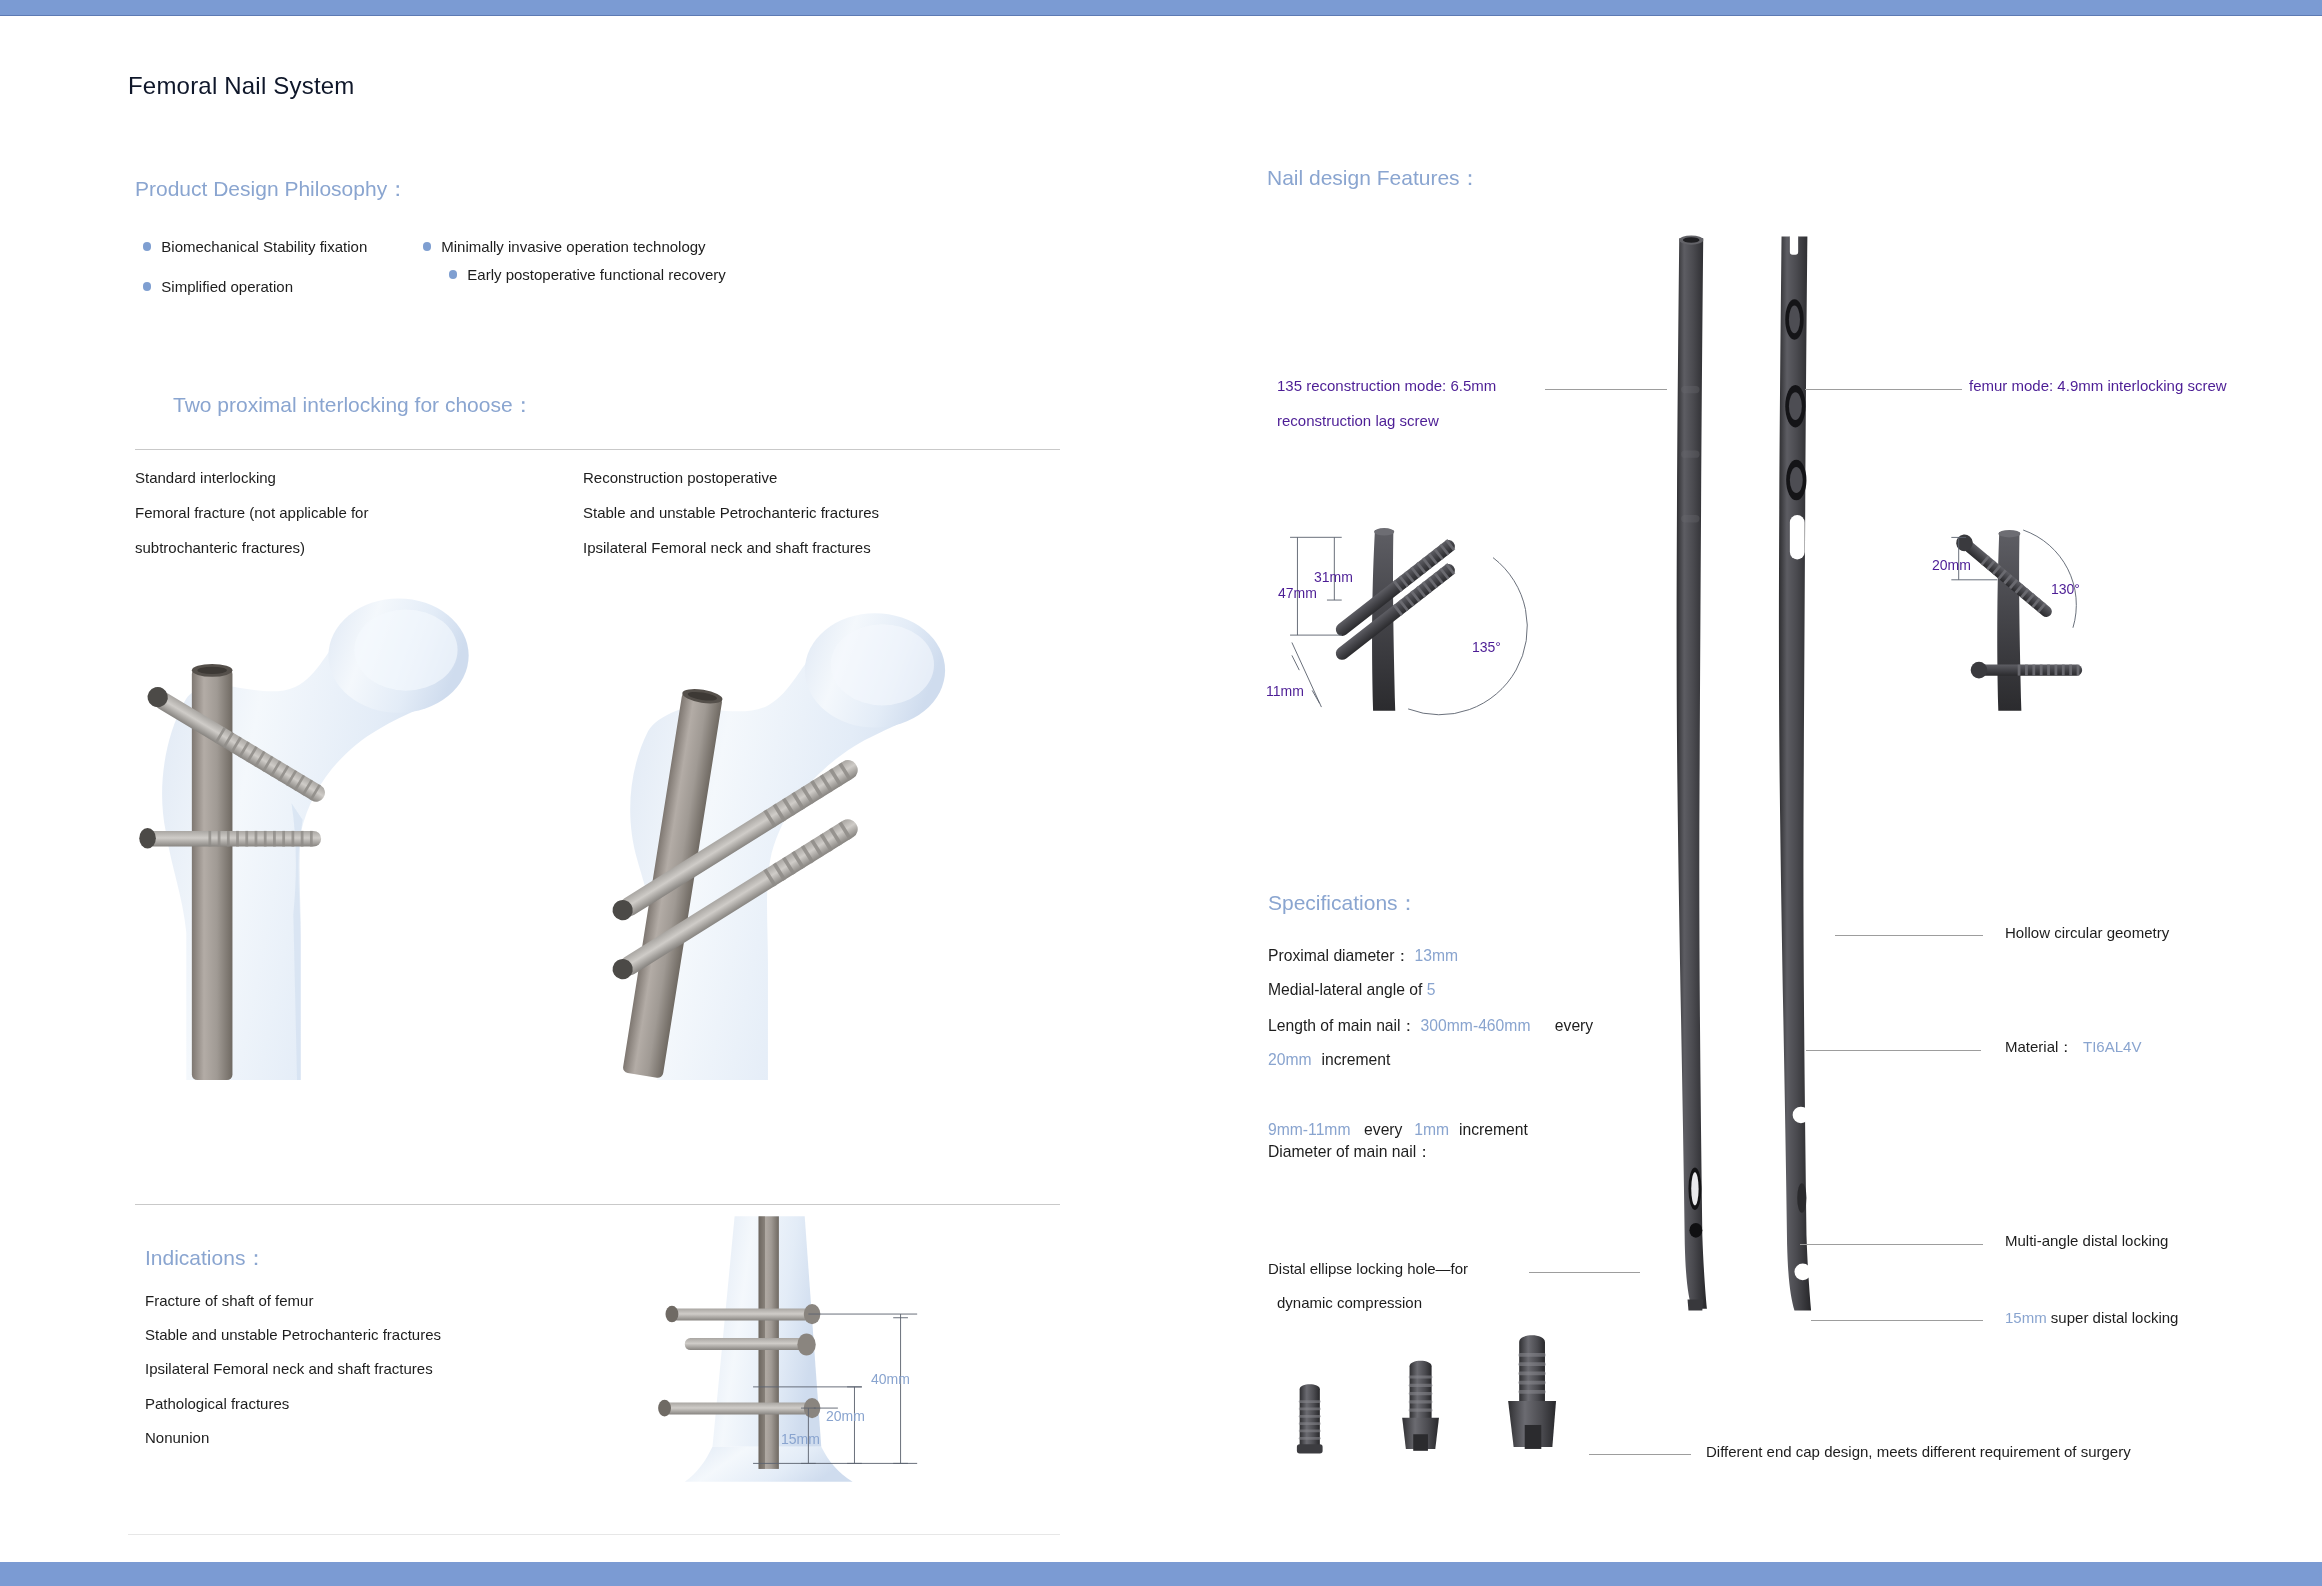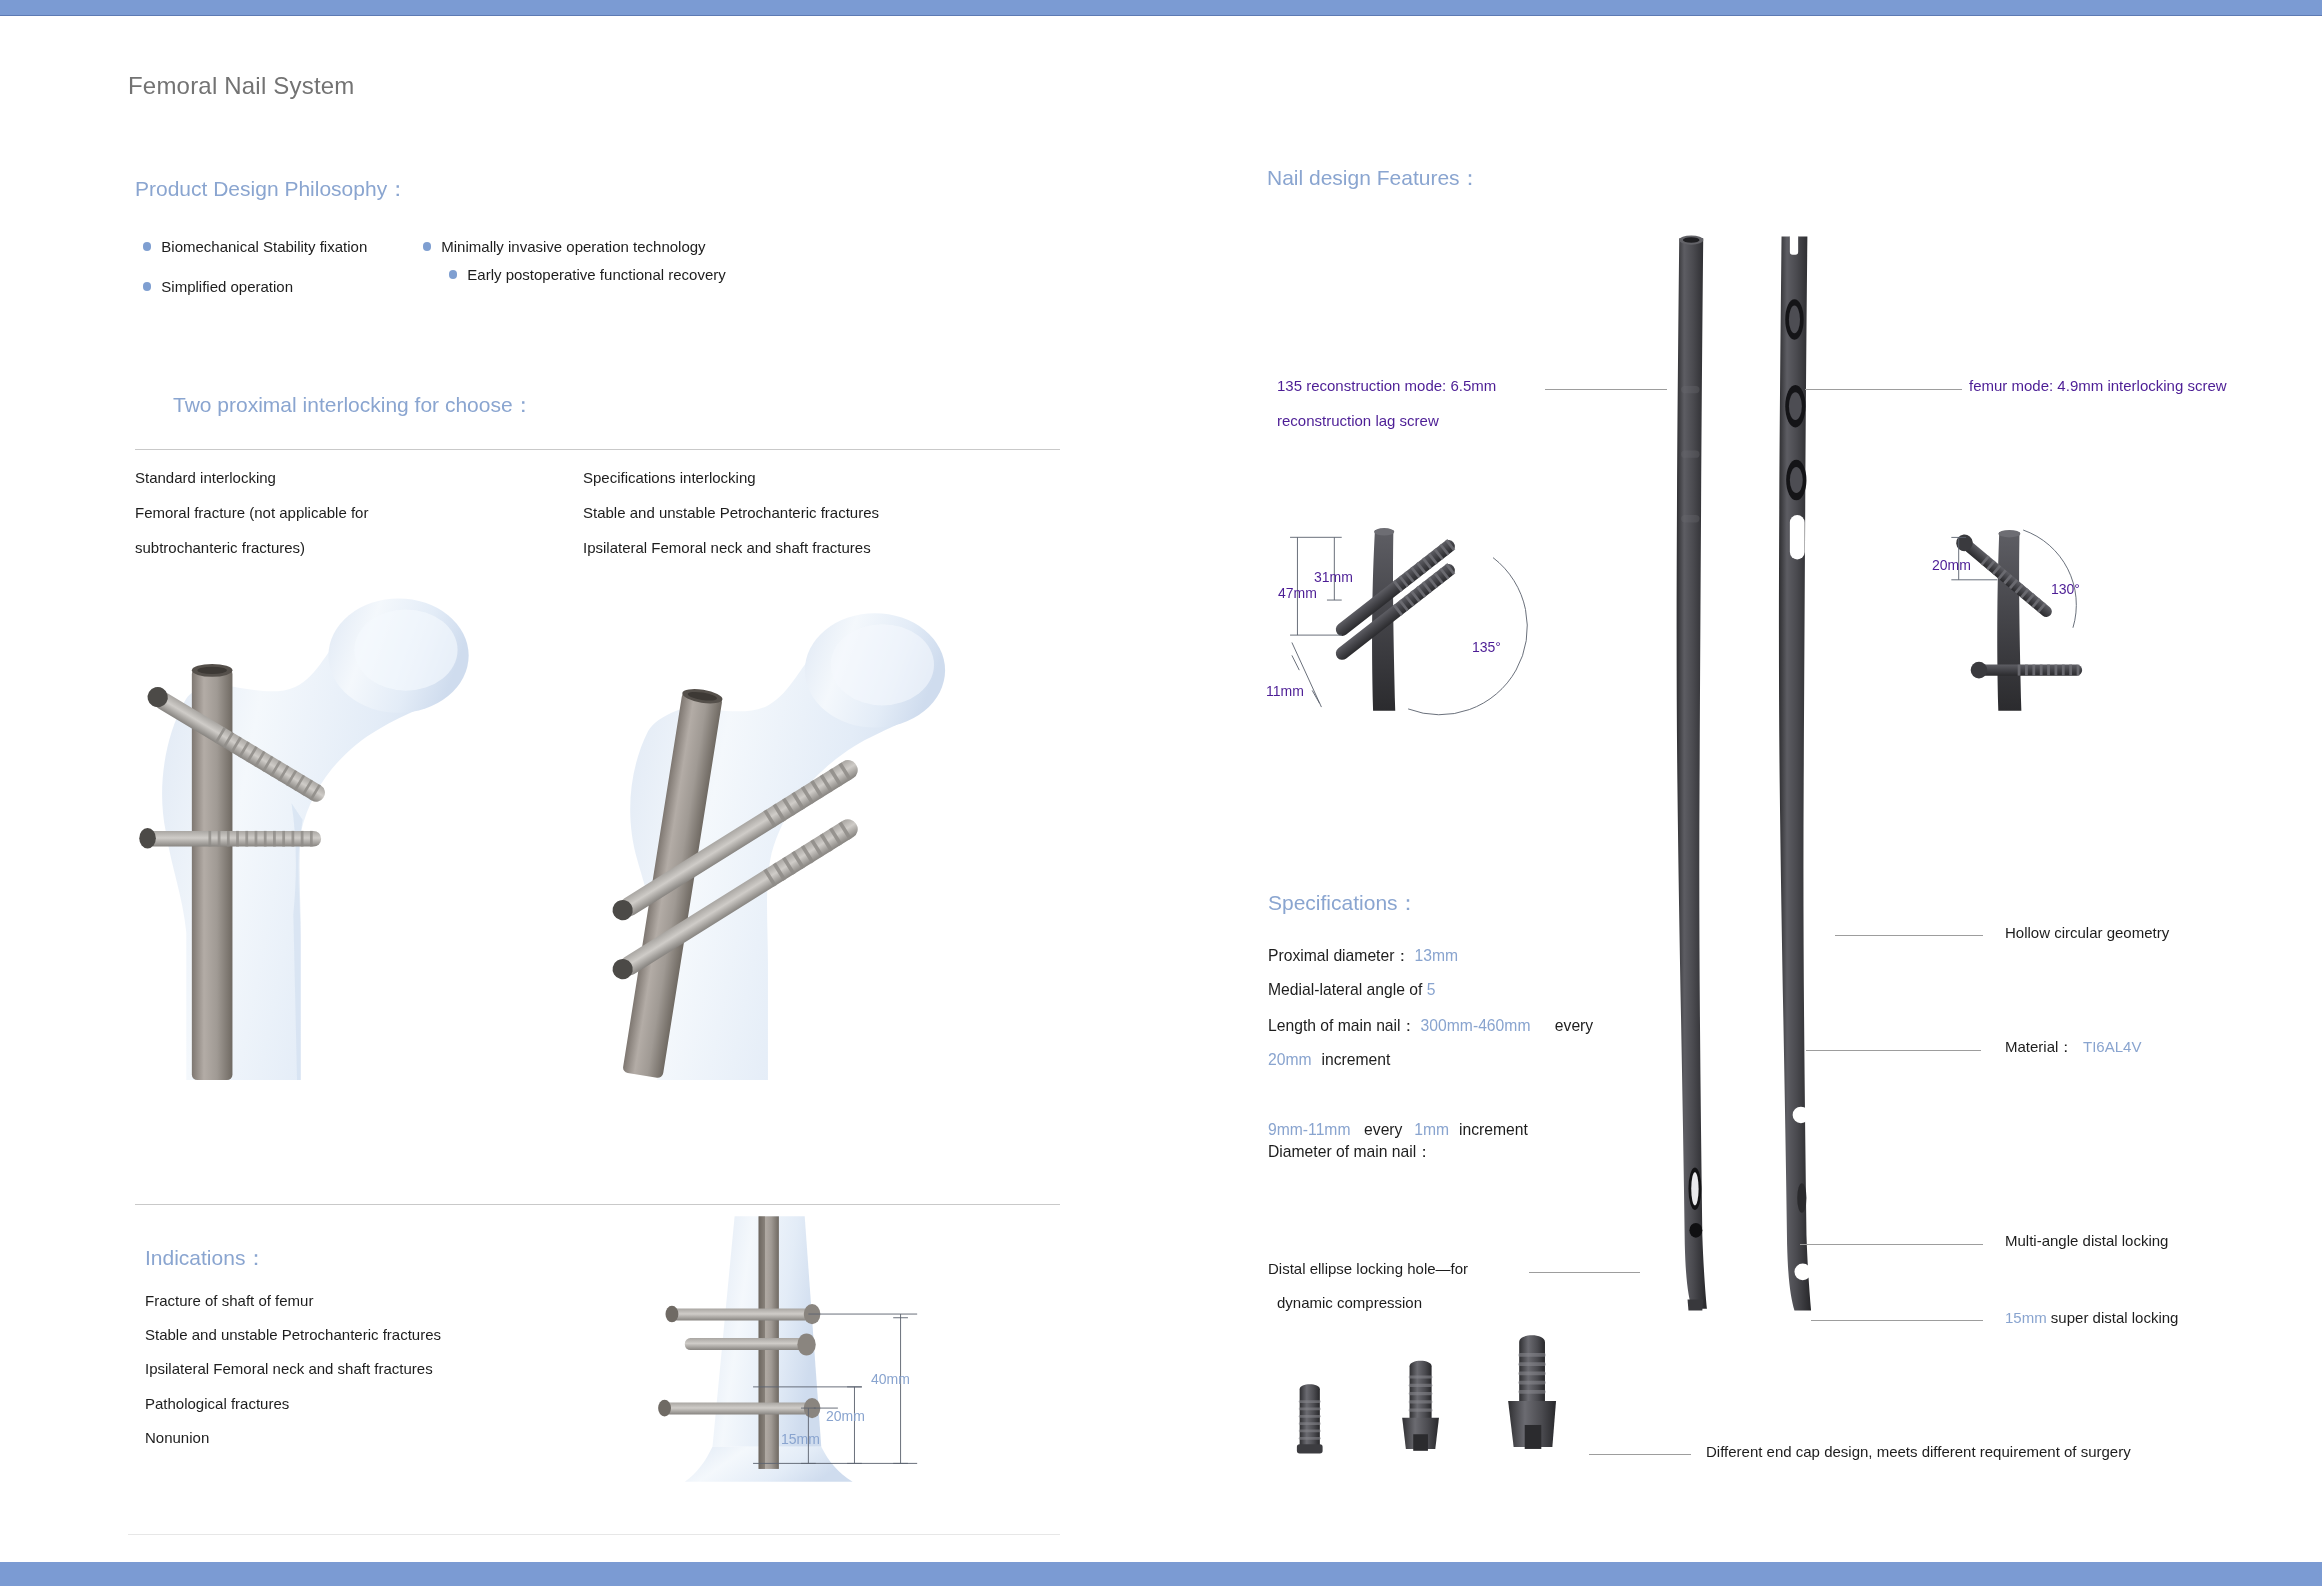--- a/index.html
+++ b/index.html
@@ -12,21 +12,21 @@
   .page{position:absolute;inset:0;}
 
   
   .band{position:absolute;left:0;width:2322px;background:#7b9bd3;}
   .band-top{top:0;height:14.8px;border-bottom:0.9px solid #5d7ab3;}
   .band-bottom{top:1562px;height:25px;}
 
   
   .doc-title{
     position:absolute;left:128px;top:72px;
-    font-size:24px;color:#737373;letter-spacing:0.2px;white-space:nowrap;
+    font-size:24px;color:#0f172a;letter-spacing:0.2px;white-space:nowrap;
   }
   .sec-head{
     position:absolute;font-size:21px;color:#8aa5d0;white-space:nowrap;
   }
   .body-txt{position:absolute;font-size:15px;color:#1d1d1d;white-space:nowrap;}
   .blue-txt{color:#89a4cf;}
   .hr{position:absolute;height:0.9px;background:#c9c9c9;}
 
   
   .bullet-row{position:absolute;display:flex;align-items:center;gap:10px;white-space:nowrap;}
@@ -76,21 +76,21 @@
     <span class="lbl">Early postoperative functional recovery</span>
   </div>
 
   <div class="sec-head" style="left:135px;top:391px;margin-left:38px;">Two proximal interlocking for choose：</div>
   <div class="hr" style="left:135px;top:449px;width:925px;"></div>
 
   <div class="body-txt" style="left:135px;top:469px;">Standard interlocking</div>
   <div class="body-txt" style="left:135px;top:504px;">Femoral fracture (not applicable for</div>
   <div class="body-txt" style="left:135px;top:539px;">subtrochanteric fractures)</div>
 
-  <div class="body-txt" style="left:583px;top:469px;">Specifications interlocking</div>
+  <div class="body-txt" style="left:583px;top:469px;">Reconstruction postoperative</div>
   <div class="body-txt" style="left:583px;top:504px;">Stable and unstable Petrochanteric fractures</div>
   <div class="body-txt" style="left:583px;top:539px;">Ipsilateral Femoral neck and shaft fractures</div>
 
   <div class="ill" style="left:129px;top:591px;">
     <svg width="480" height="489" viewBox="0 0 520 530">
       <defs>
         <linearGradient id="boneG" x1="0" y1="0" x2="1" y2="0.3">
           <stop offset="0%" stop-color="#dfe8f4"></stop>
           <stop offset="35%" stop-color="#f4f8fc"></stop>
           <stop offset="72%" stop-color="#e3ecf7"></stop>

